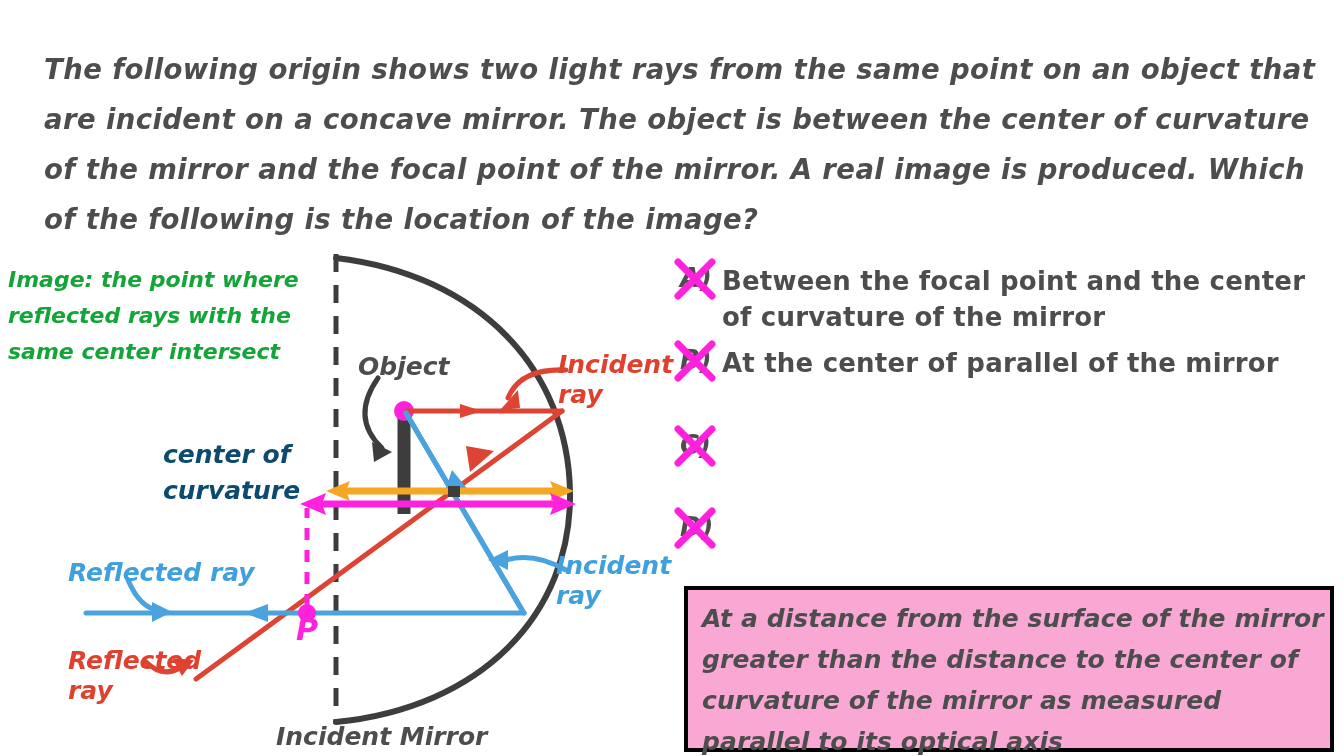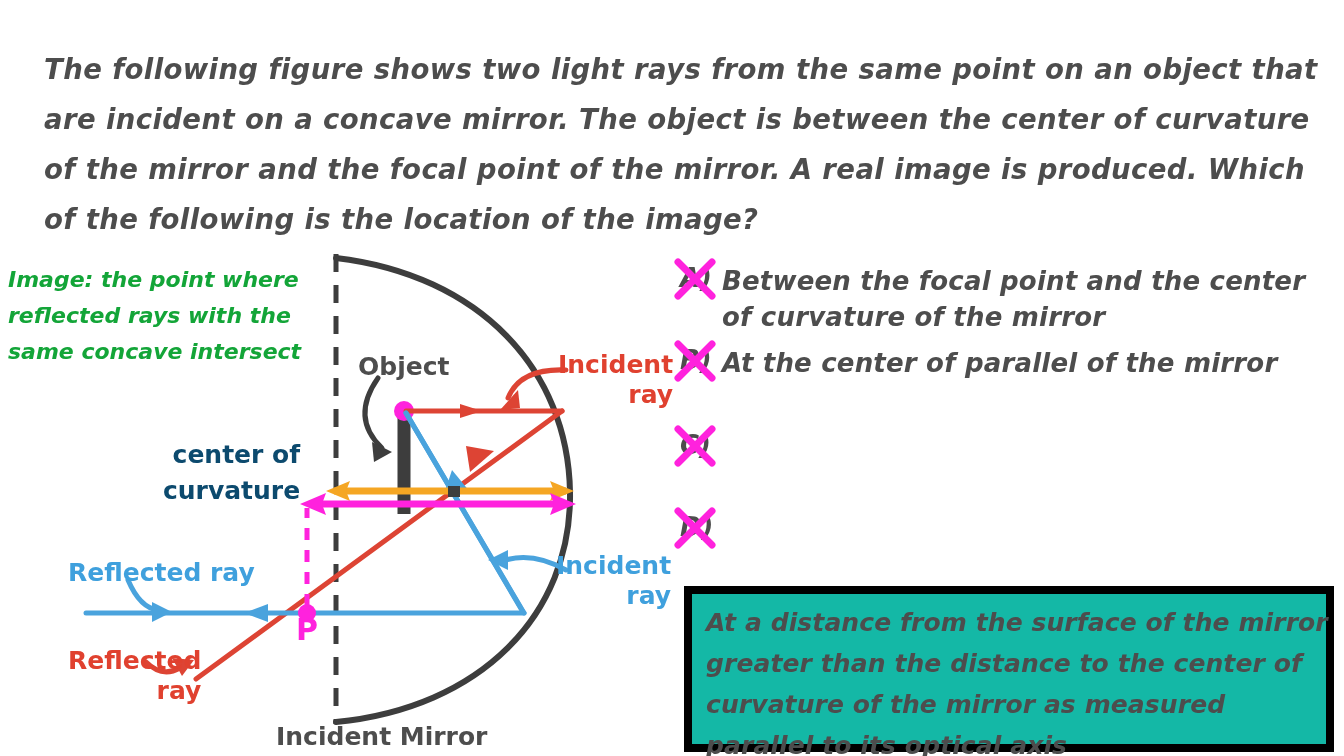--- a/index.html
+++ b/index.html
@@ -69,80 +69,79 @@
     left: -4px;
     top: -8px;
     width: 48px;
     height: 48px;
     pointer-events: none;
   }
   .option-text {
     font-size: 26px;
     line-height: 36px;
     font-weight: 600;
-    font-style: italic;
     color: #4d4d4d;
     white-space: pre-line;
     letter-spacing: 0.2px;
   }
 
   #option-a { left: 676px; top: 263px; width: 668px; }
   #option-b { left: 676px; top: 345px; width: 668px; }
   #option-c { left: 676px; top: 430px; width: 668px; }
   #option-d { left: 676px; top: 512px; width: 668px; }
 
   
   #correct-answer-box {
     left: 684px;
     top: 586px;
     width: 650px;
     height: 166px;
-    border: 8px solid #000000;
+    border: 4px solid #000000;
     box-sizing: border-box;
-    background: #14b8a6;
+    background: #f9a8d4;
   }
   #correct-answer-text {
     position: absolute;
     left: 14px;
     top: 8px;
     width: 624px;
     font-size: 25px;
     line-height: 41px;
     font-weight: 600;
     font-style: italic;
     color: #4d4d4d;
     letter-spacing: 0.1px;
   }
 
   
   .diagram-label {
     position: absolute;
     font-size: 25px;
     line-height: 30px;
     font-weight: 700;
+    font-style: italic;
     white-space: pre-line;
-    text-align: right;
   }
   #label-object     { left: 358px; top: 352px; color: #4d4d4d; }
   #label-center     { left: 163px; top: 437px; color: #0c4a6e; line-height: 36px; }
   #label-concave    { left: 276px; top: 722px; color: #4d4d4d; }
   #label-incident-red  { left: 558px; top: 350px; color: #e0412f; line-height: 30px; }
   #label-incident-blue { left: 556px; top: 551px; color: #3fa0dd; line-height: 30px; }
   #label-reflected-blue{ left: 68px;  top: 558px; color: #3fa0dd; }
   #label-reflected-red { left: 68px;  top: 646px; color: #e0412f; line-height: 30px; }
   #label-point-p    { left: 296px; top: 615px; color: #ff22dd; font-size: 30px; }
 
   #diagram-svg { left: 0; top: 230px; }
 </style>
 </head>
 <body>
 
-<div class="abs" id="question-text">The following figure shows two light rays from the same point on an object that are incident on a concave mirror. The object is between the center of curvature of the mirror and the focal point of the mirror. A real image is produced. Which of the following is the location of the image?</div>
-
-<div class="abs" id="image-definition-note">Image: the point where reflected rays with the same concave intersect</div>
+<div class="abs" id="question-text">The following origin shows two light rays from the same point on an object that are incident on a concave mirror. The object is between the center of curvature of the mirror and the focal point of the mirror. A real image is produced. Which of the following is the location of the image?</div>
+
+<div class="abs" id="image-definition-note">Image: the point where reflected rays with the same center intersect</div>
 
 <div class="option-row" id="option-a">
   <div class="option-letter-wrap">
     <span class="option-letter">A)</span>
     <svg class="cross-icon" viewBox="0 0 48 48">
       <path d="M6 7 L40 41" stroke="#ff22dd" stroke-width="7" stroke-linecap="round" fill="none"></path>
       <path d="M40 7 L6 41" stroke="#ff22dd" stroke-width="7" stroke-linecap="round" fill="none"></path>
     </svg>
   </div>
   <div class="option-text">Between the focal point and the center

